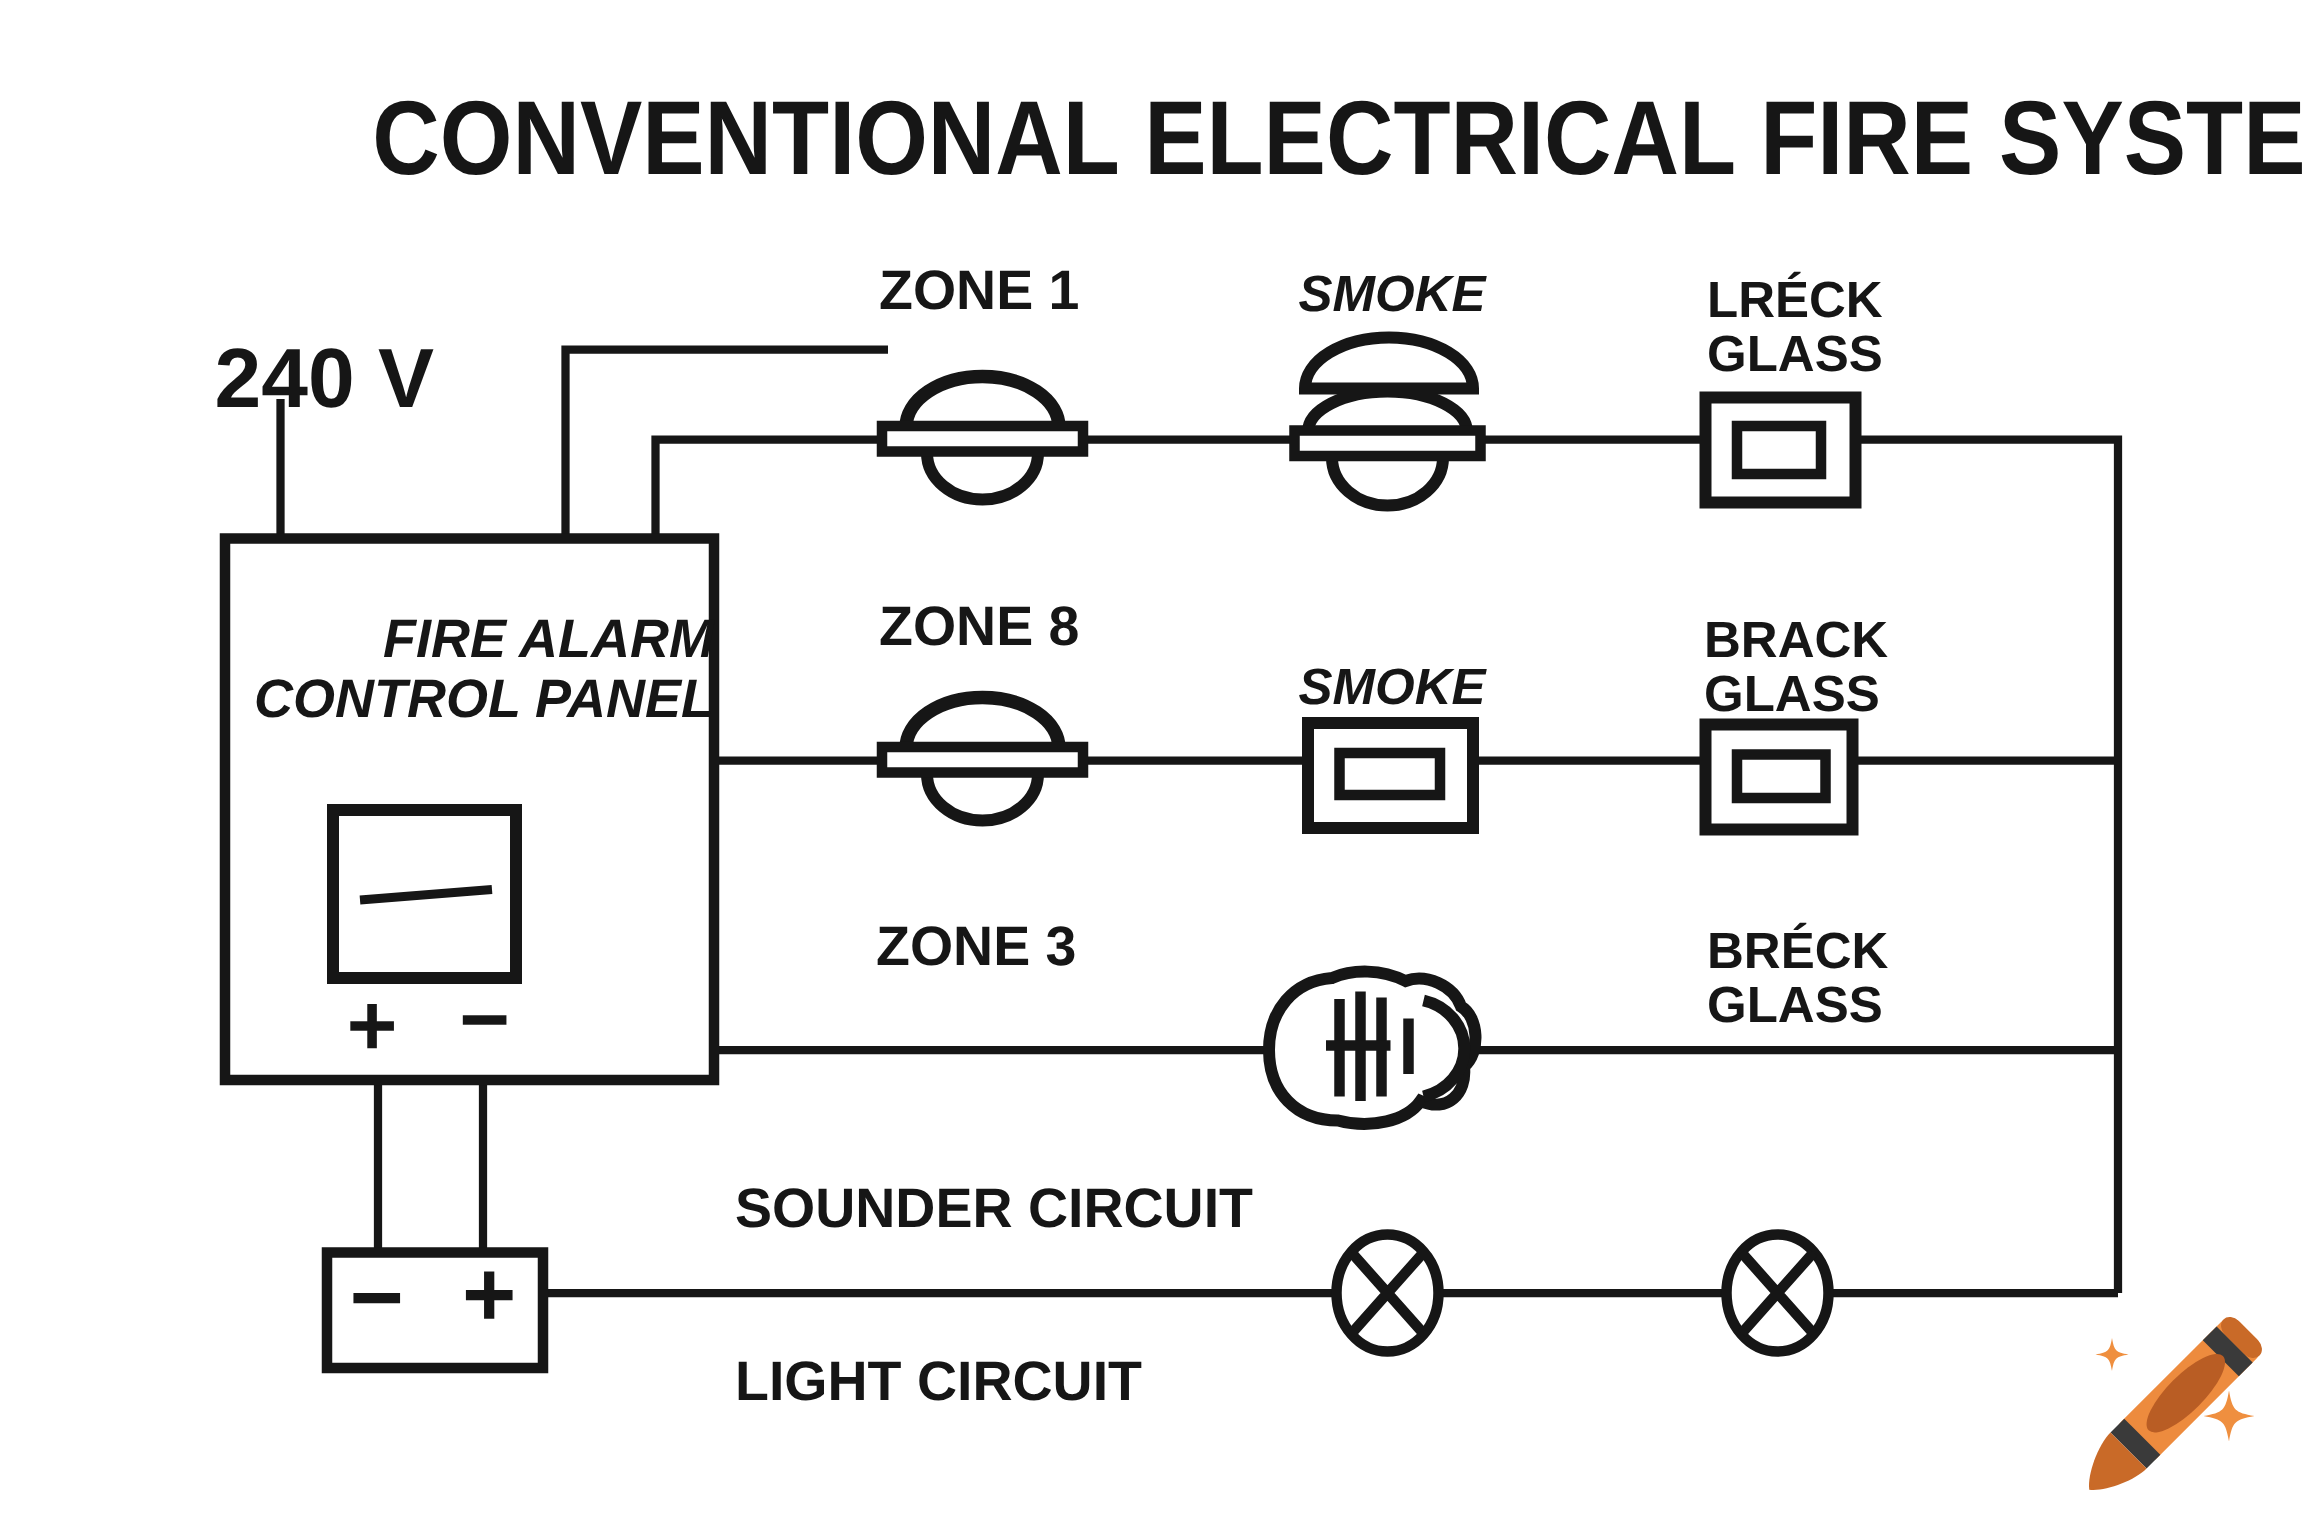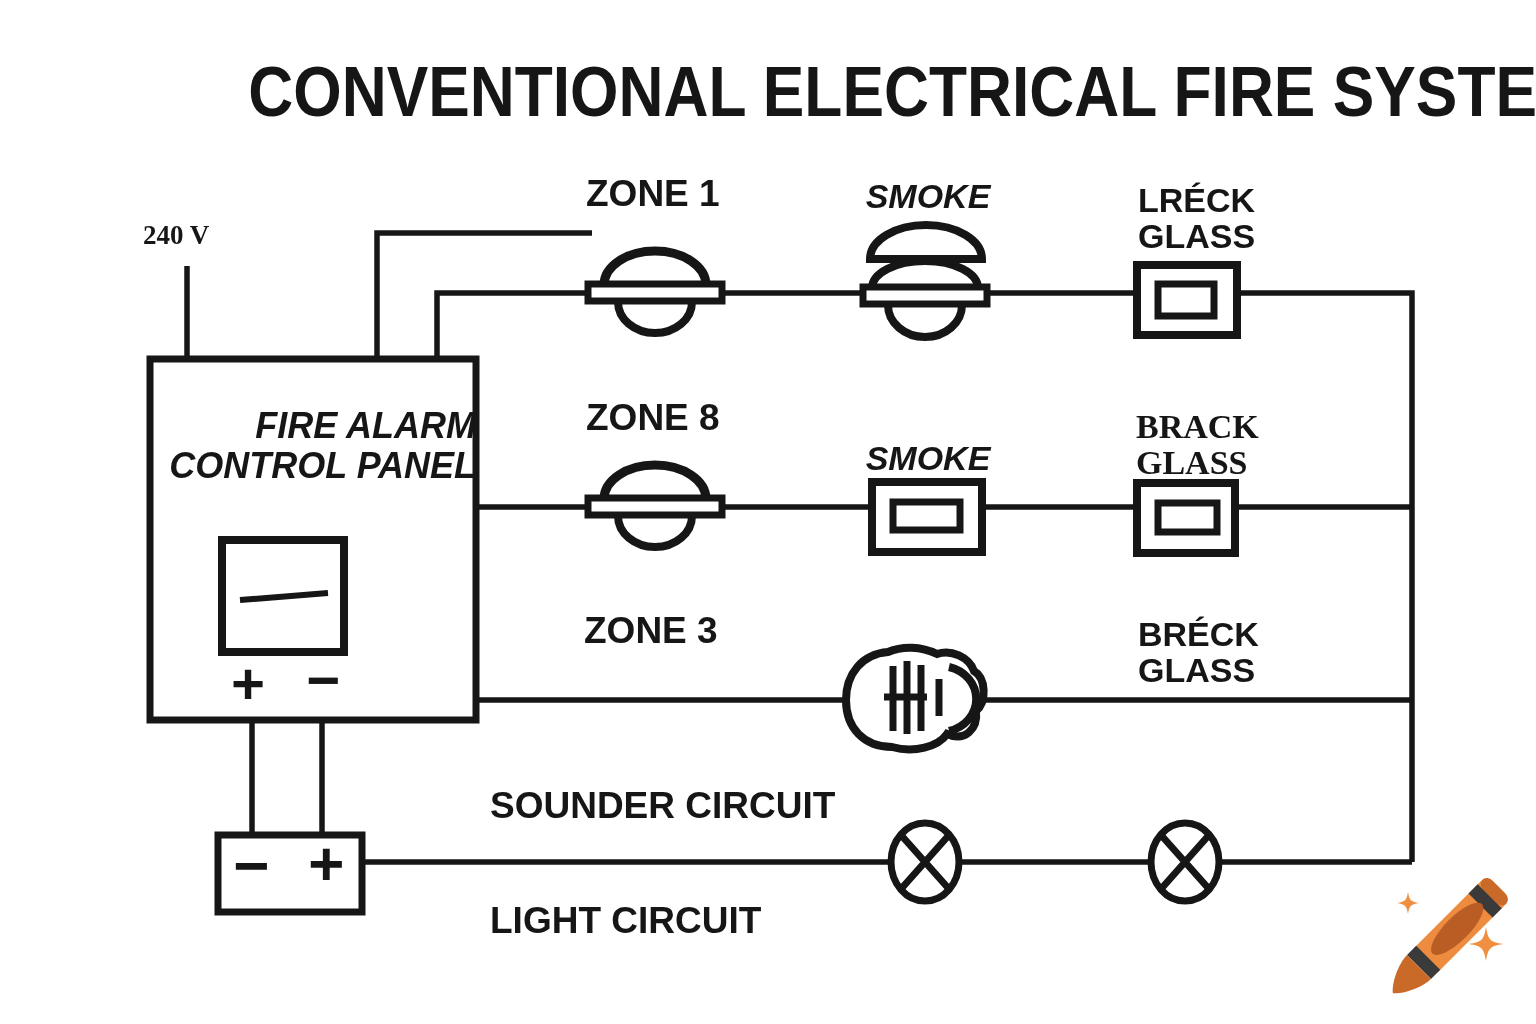--- a/index.html
+++ b/index.html
@@ -135,30 +135,30 @@
         <rect class="crayon-stripe" x="-17" y="28" width="34" height="13"></rect>
         <path class="crayon-tip" d="M-17,41 C-17,53 -8,72 0,78 C8,72 17,53 17,41 Z"></path>
       </g>
       <path class="sparkle" transform="translate(1408,903)" d="M0,-11 C1.5,-2.5 2.5,-1.5 11,0 C2.5,1.5 1.5,2.5 0,11 C-1.5,2.5 -2.5,1.5 -11,0 C-2.5,-1.5 -1.5,-2.5 0,-11 Z"></path>
       <path class="sparkle" transform="translate(1486,944) scale(1.55)" d="M0,-11 C1.5,-2.5 2.5,-1.5 11,0 C2.5,1.5 1.5,2.5 0,11 C-1.5,2.5 -2.5,1.5 -11,0 C-2.5,-1.5 -1.5,-2.5 0,-11 Z"></path>
     </g>
   </svg>
 
   <div class="lbl title">CONVENTIONAL ELECTRICAL FIRE SYSTEM</div>
 
-  <div class="lbl" style="left:143px;top:221px;font-size:27px;font-family:Liberation Serif, serif;">240 V</div>
+  <div class="lbl" style="left:143px;top:221px;font-size:56px;">240 V</div>
 
   <div class="lbl" style="left:586px;top:174px;font-size:37px;text-align:center;">ZONE 1</div>
   <div class="lbl center" style="left:858px;top:178px;width:140px;font-size:34px;">SMOKE</div>
   <div class="lbl" style="left:1138px;top:182px;font-size:34px;line-height:36px;">LRÉCK
 GLASS</div>
 
   <div class="lbl" style="left:586px;top:398px;font-size:37px;">ZONE 8</div>
   <div class="lbl center" style="left:858px;top:440px;width:140px;font-size:34px;">SMOKE</div>
-  <div class="lbl" style="left:1136px;top:409px;font-size:34px;line-height:36px;font-family:Liberation Serif, serif;">BRACK
+  <div class="lbl" style="left:1136px;top:409px;font-size:34px;line-height:36px;">BRACK
 GLASS</div>
 
   <div class="lbl" style="left:584px;top:611px;font-size:37px;text-align:right;">ZONE 3</div>
   <div class="lbl" style="left:1138px;top:616px;font-size:34px;line-height:36px;">BRÉCK
 GLASS</div>
 
   <div class="lbl center" style="left:150px;top:406px;width:326px;font-size:36px;line-height:40px;text-align:right;">FIRE ALARM
 CONTROL PANEL</div>
   <div class="lbl center" style="left:224px;top:652px;width:46px;font-size:58px;">+</div>
   <div class="lbl center" style="left:299px;top:648px;width:46px;font-size:58px;">−</div>

